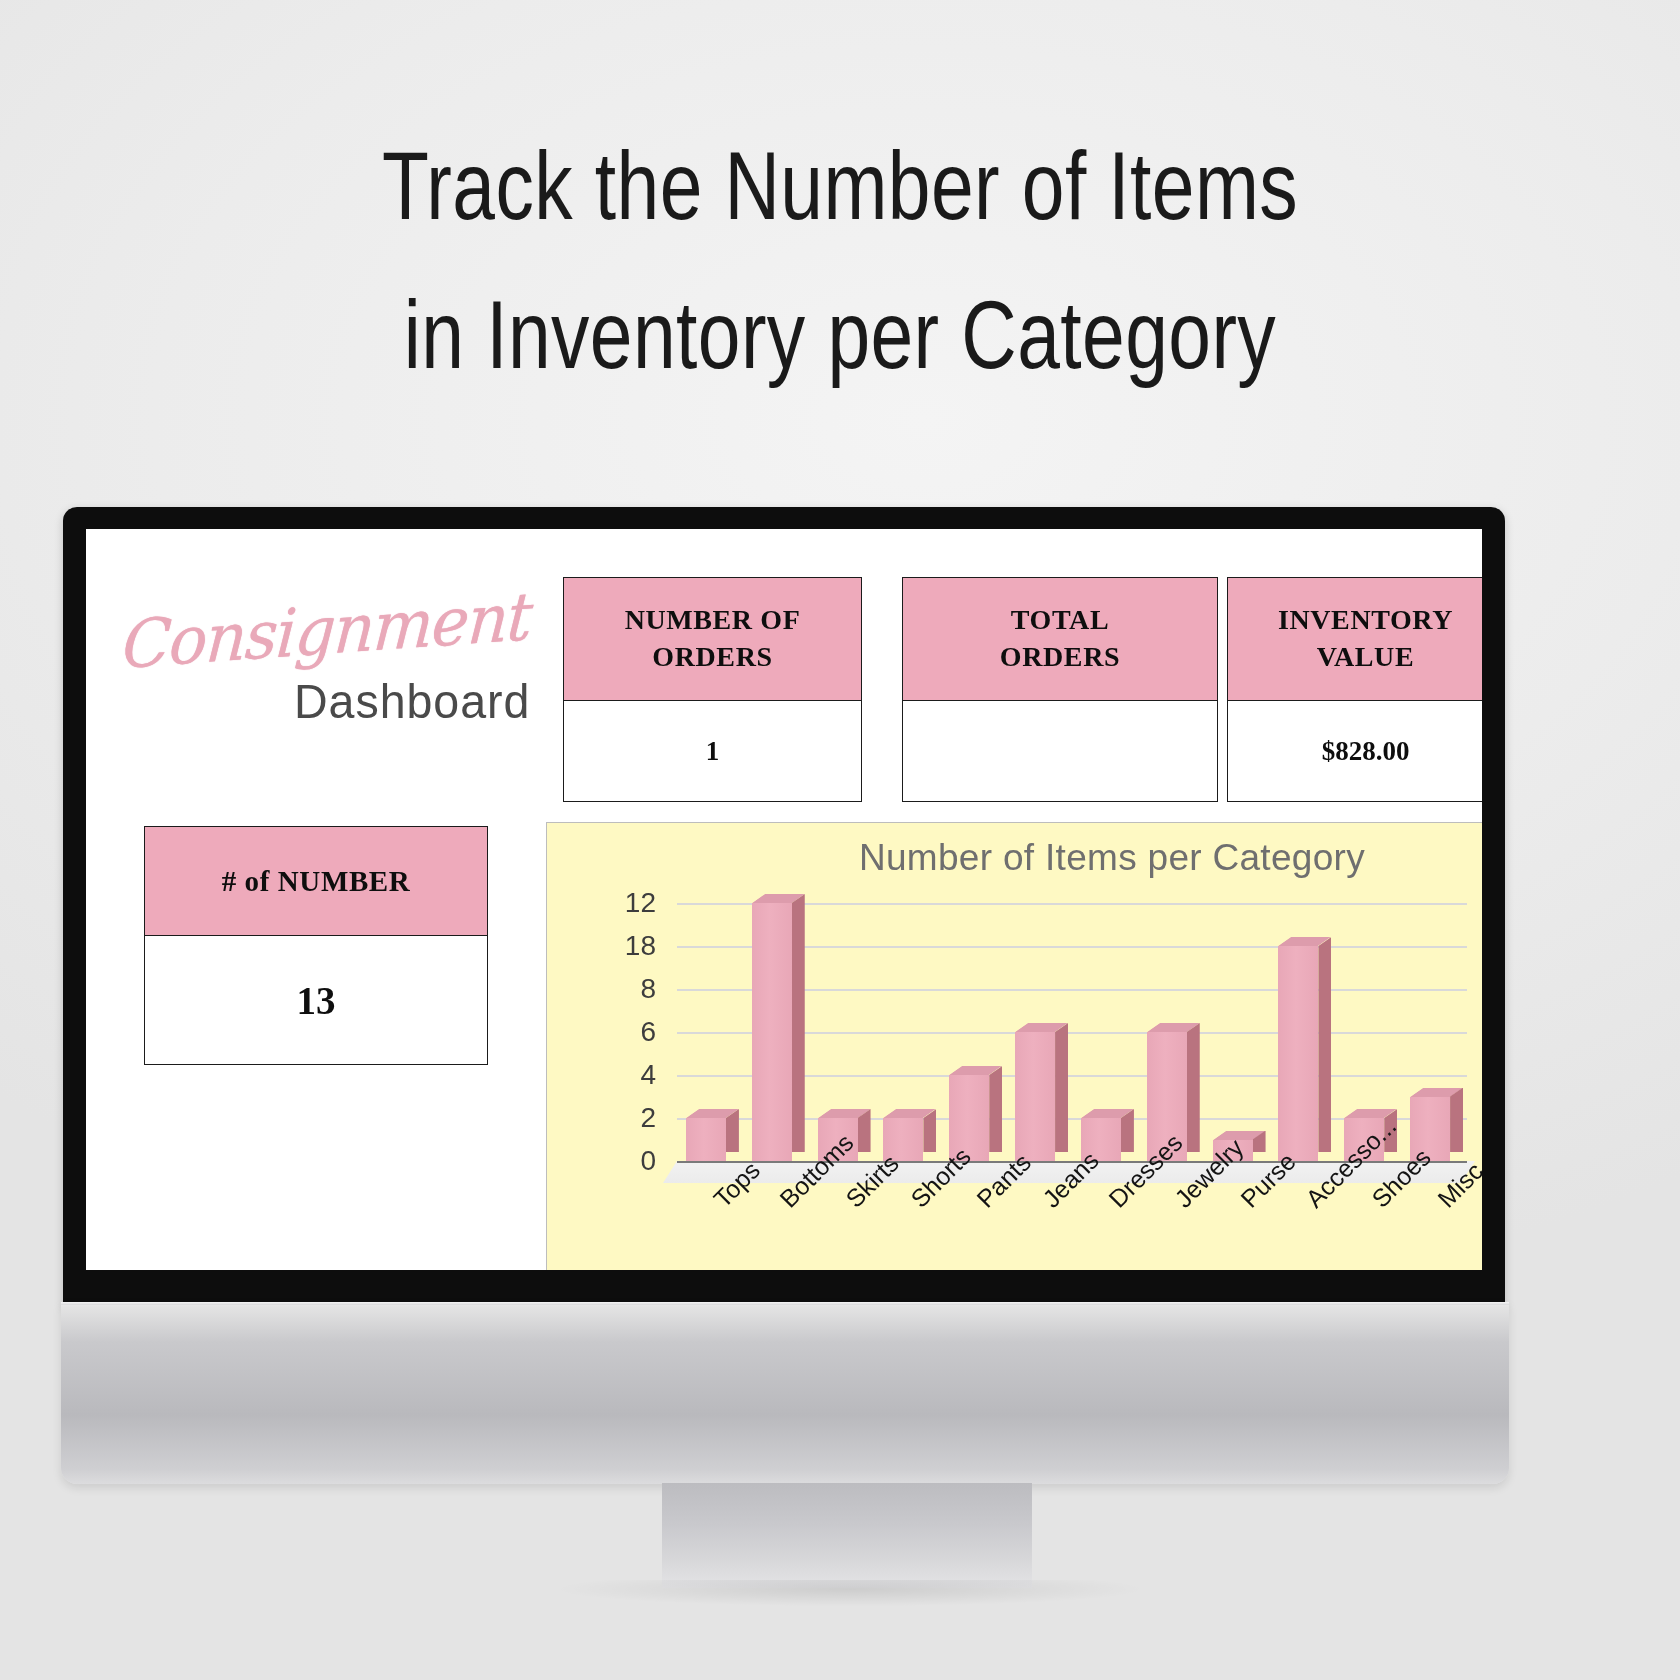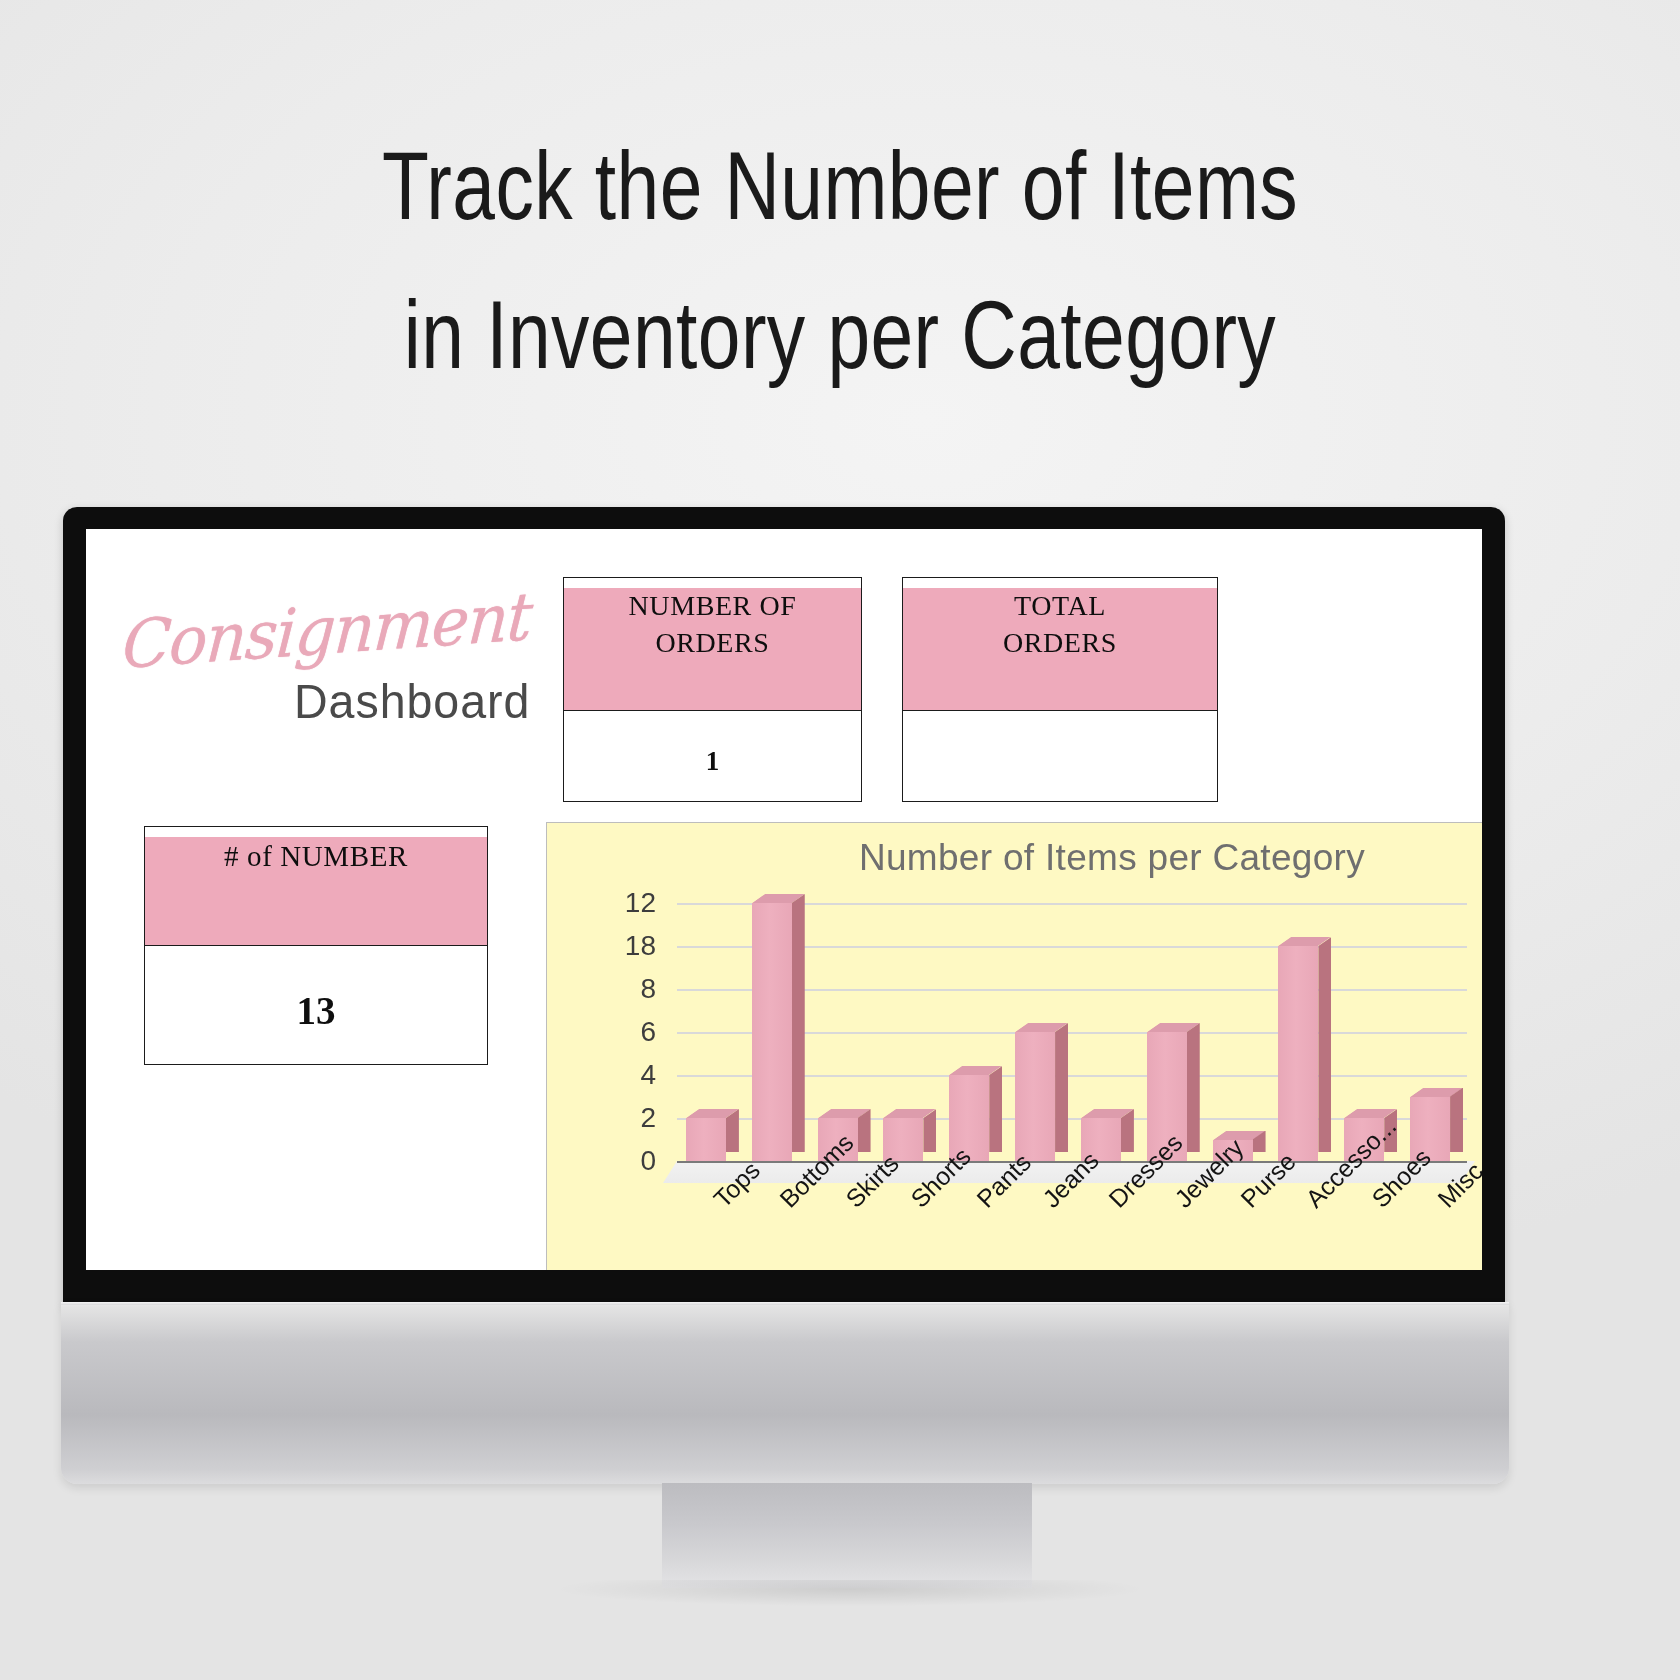--- a/index.html
+++ b/index.html
@@ -90,28 +90,27 @@
 
   .kpi{
     position:absolute;
     border:1.5px solid #1b1b1b;
     background:#fff;
     box-sizing:border-box;
   }
   .kpi .head{
     background:#eeaabb;
     border-bottom:1.5px solid #1b1b1b;
-    display:flex;align-items:flex-start;justify-content:center;
+    display:flex;align-items:center;justify-content:center;
     text-align:center;
     font-family:"Liberation Serif", serif;
-    font-weight:normal;
+    font-weight:bold;
     color:#0e0e0e;
     line-height:1.32;
     letter-spacing:.6px;
-    margin-top:10px;
   }
   .kpi .val{
     display:flex;align-items:center;justify-content:center;
     font-family:"Liberation Serif", serif;
     font-weight:bold;
     color:#0e0e0e;
   }
 
   #kpi-orders{left:477px;top:48px;width:299px;height:225px;}
   #kpi-revenue{left:816px;top:48px;width:316px;height:225px;}
@@ -217,20 +216,29 @@
 
     <div class="kpi" id="kpi-revenue">
       <div class="head">
         <div>
           <div>TOTAL</div>
           <div>ORDERS</div>
         </div>
       </div>
     </div>
 
+    <div class="kpi" id="kpi-inventory">
+      <div class="head">
+        <div>
+          <div>INVENTORY</div>
+          <div>VALUE</div>
+        </div>
+      </div>
+      <div class="val">$828.00</div>
+    </div>
 
     <div class="kpi" id="kpi-sellers">
       <div class="head"># of NUMBER</div>
       <div class="val">13</div>
     </div>
 
     <div id="chart-panel">
       <div id="chart-title">Number of Items per Category</div>
       <div id="plot">
         <div id="gridlines">

